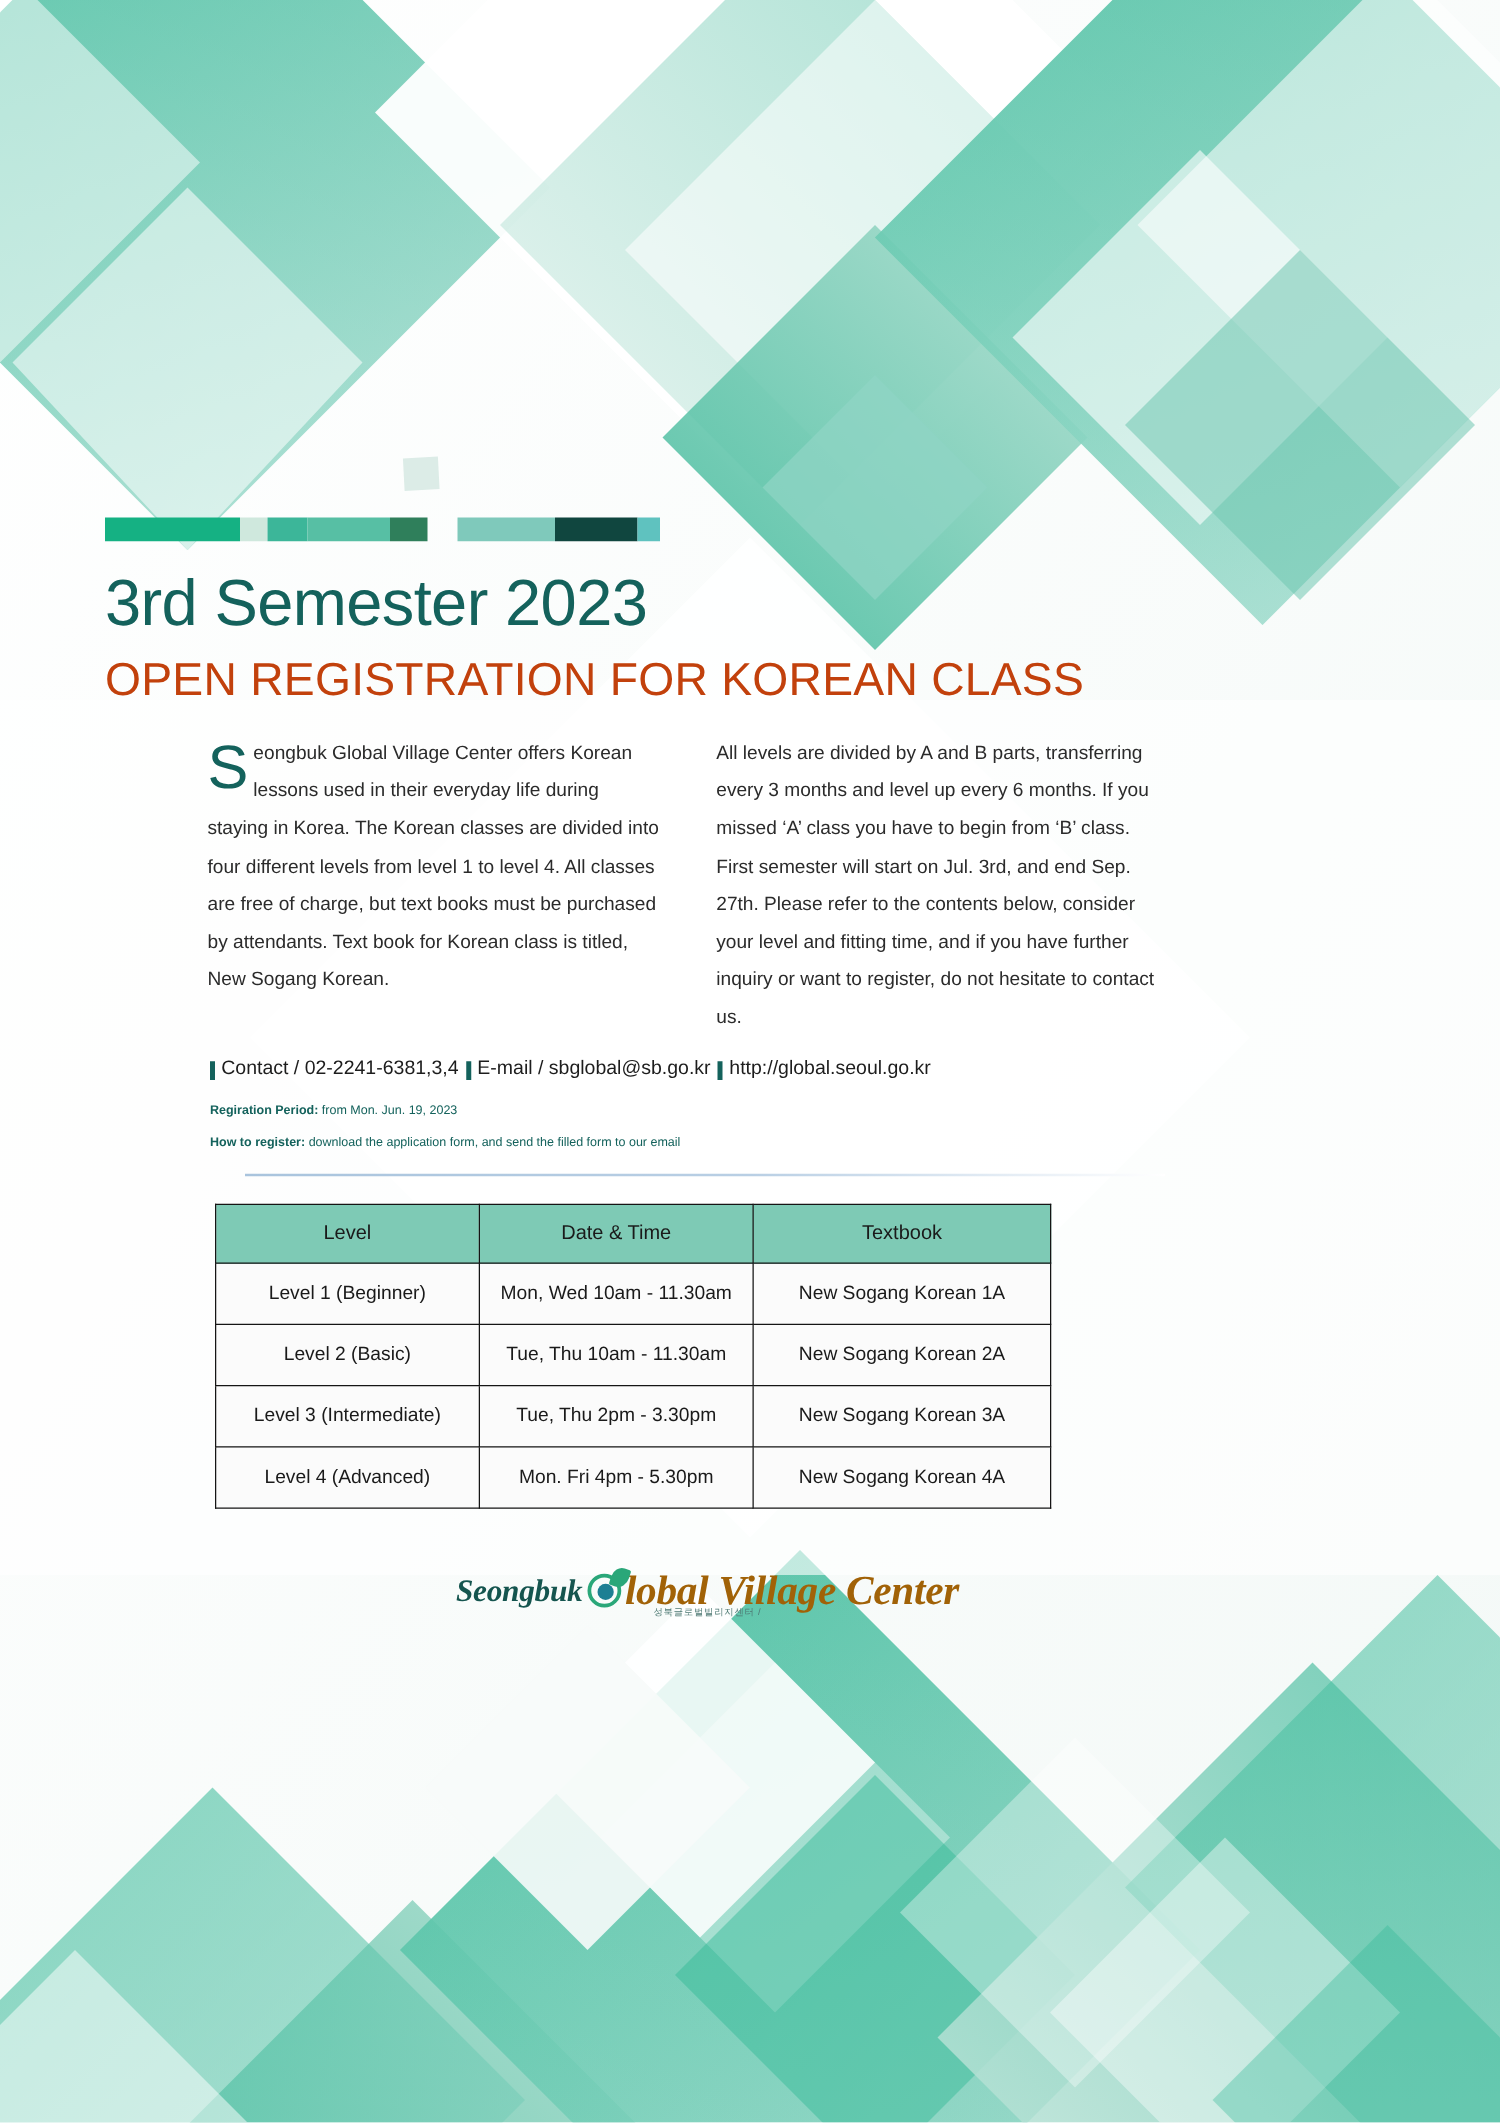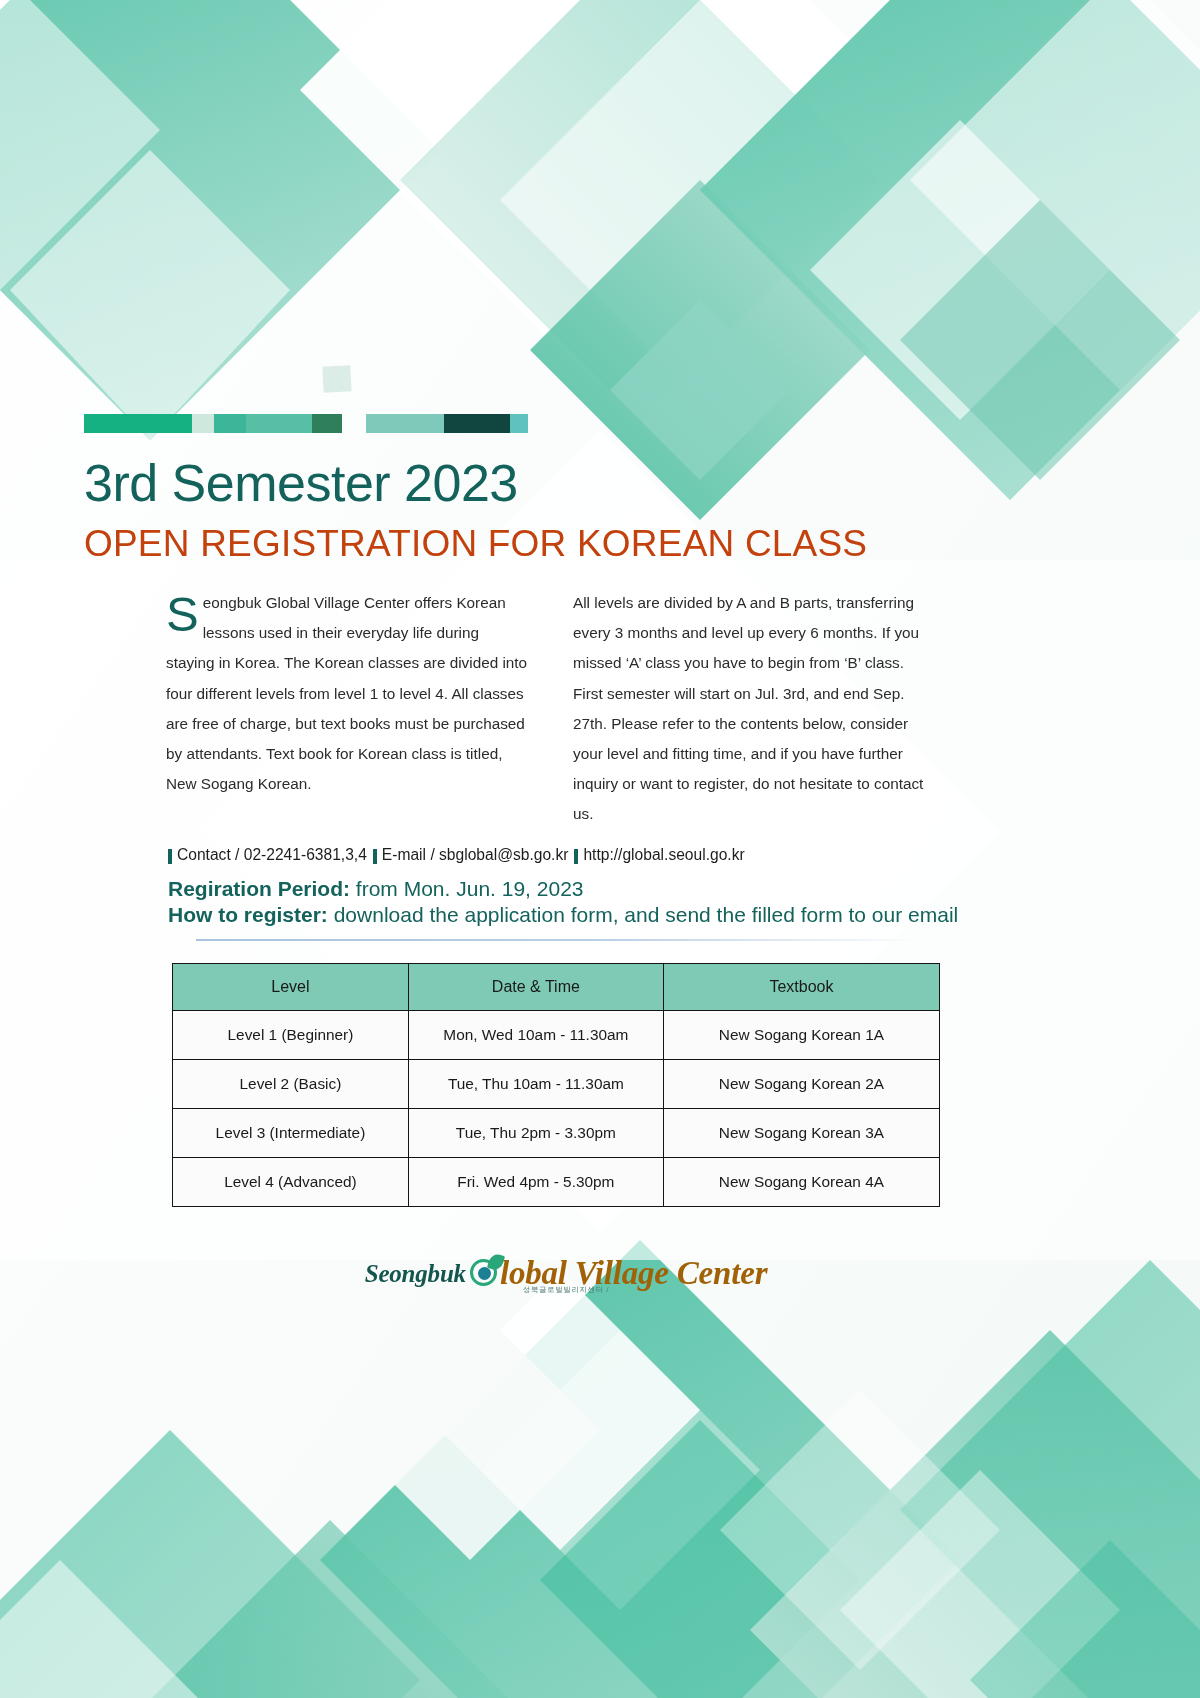--- a/index.html
+++ b/index.html
@@ -47,30 +47,30 @@
   
   .contact{
     position:absolute;left:168px;top:846px;
     font-size:15.6px;color:#1d1d1d;white-space:nowrap;
     display:flex;align-items:center;
   }
   .tick{display:inline-block;width:4px;height:15px;background:#14625c;margin:0 5px 0 0;position:relative;top:1px;}
   .tick.mid{margin-left:6px;}
 
   
-  .reg{position:absolute;left:168px;top:877px;color:#14625c;font-size:21px;line-height:24px;}
+  .reg{position:absolute;left:168px;top:877px;color:#14625c;font-size:10px;line-height:24px;}
   .reg b{font-weight:700;}
   .reg .l2{display:block;margin-top:2px;}
 
   
   .divider{position:absolute;left:196px;top:939px;width:736px;height:2px;
            background:linear-gradient(90deg,#a9c4dd 0%,#b9cfe4 55%,#ffffff 100%);}
 
   
-  .tbl{position:absolute;left:172px;top:963px;width:768px;border-collapse:collapse;
+  .tbl{position:absolute;left:172px;top:963px;width:669px;border-collapse:collapse;
        font-size:15.4px;color:#1a1a1a;background:#fbfbfb;}
   .tbl td,.tbl th{border:1.6px solid #151515;text-align:center;font-weight:400;}
   .tbl thead th{background:#7ecab5;height:44px;font-size:16px;}
   .tbl tbody td{height:46px;}
   .tbl td.c1{width:240px;}
   .tbl td.c2{width:262px;}
   .tbl td.c3{width:284px;}
   .tbl th.c1{width:240px;}
   .tbl th.c2{width:262px;}
   .tbl th.c3{width:284px;margin-top:32px;}
@@ -231,21 +231,21 @@
         <td class="c2">Tue, Thu 10am - 11.30am</td>
         <td class="c3">New Sogang Korean 2A</td>
       </tr>
       <tr>
         <td class="c1">Level 3 (Intermediate)</td>
         <td class="c2">Tue, Thu 2pm - 3.30pm</td>
         <td class="c3">New Sogang Korean 3A</td>
       </tr>
       <tr>
         <td class="c1">Level 4 (Advanced)</td>
-        <td class="c2">Fri. Wed 4pm - 5.30pm</td>
+        <td class="c2">Mon. Fri 4pm - 5.30pm</td>
         <td class="c3">New Sogang Korean 4A</td>
       </tr>
     </tbody>
   </table>
 
   <div class="logo">
     <div class="logo-inner">
       <span class="logo-a">Seongbuk</span>
       <span class="logo-mark">
         <span class="ring"></span>

